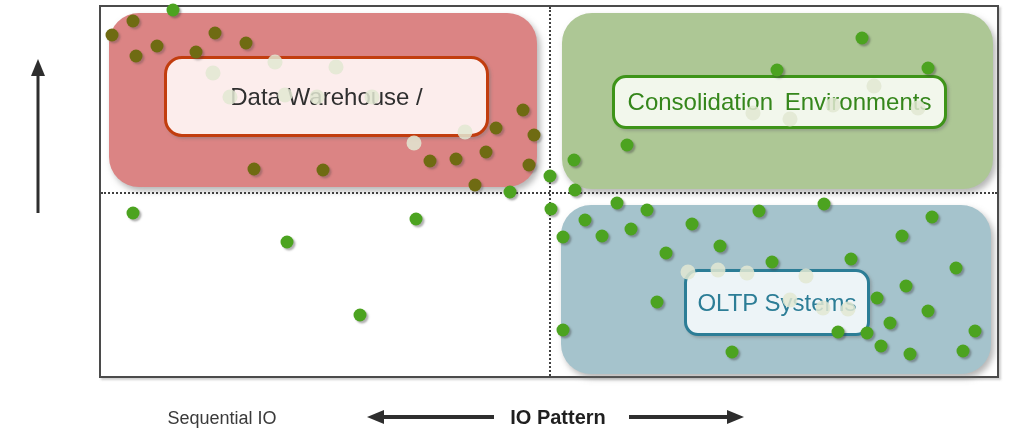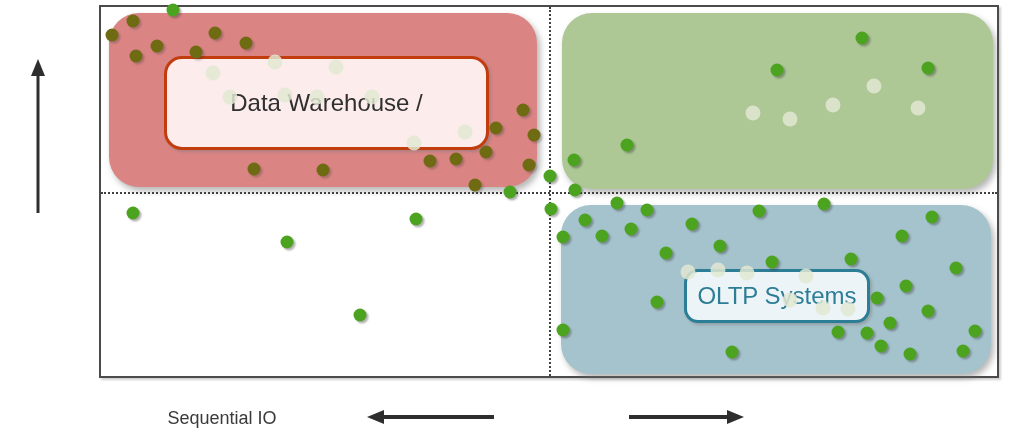--- a/index.html
+++ b/index.html
@@ -16,23 +16,23 @@
   .hline { position:absolute; left:0; top:185px; height:0; width:100%; border-top:2px dotted #3f3f3f; }
   .quad { position:absolute; border-radius:30px; box-shadow:3px 4px 6px rgba(110,110,110,.5); }
   #quad-dw   { left:8px;   top:6px;   width:428px; height:174px; }
   #quad-cons { left:461px; top:6px;   width:431px; height:176px; }
   #quad-oltp { left:460px; top:198px; width:430px; height:169px; }
   .region-label {
     position:absolute; box-sizing:border-box; border:3px solid; border-radius:14px;
     display:flex; flex-direction:column; align-items:center; justify-content:center;
     text-align:center; box-shadow:2px 2px 3px rgba(120,120,120,.45); white-space:nowrap;
   }
-  #label-dw   { left:63px;  top:49px;  width:325px; height:94px; border-radius:18px; font-size:24px; line-height:30px; }
+  #label-dw   { left:63px;  top:49px;  width:325px; height:81px; border-radius:18px; font-size:24px; line-height:30px; }
   #label-cons { left:511px; top:68px;  width:335px; height:54px; font-size:24px; word-spacing:5px; }
-  #label-oltp { left:583px; top:262px; width:186px; height:54px; font-size:24px; }
+  #label-oltp { left:583px; top:262px; width:186px; height:67px; font-size:24px; }
   .dots-layer { position:absolute; left:0; top:0; width:1024px; height:445px; pointer-events:none; }
   .dot {
     position:absolute; width:13px; height:13px; border-radius:50%;
     transform:translate(-50%,-50%);
   }
   .dot.bright { background:var(--dot-bright,#4CA320); box-shadow:2px 2px 2px rgba(60,60,60,.4); }
   .dot.olive  { background:var(--dot-olive,#6F6B12);  box-shadow:2px 2px 2px rgba(60,60,60,.3); }
   .dot.pale   { background:var(--dot-pale,#E2E7D2); width:15px; height:15px; opacity:.85; }
   .axis-label { position:absolute; transform:translateX(-50%); color:#3a3a3a; font-size:18px;text-align:right; }
   .axis-label.bold { font-weight:bold; color:#1f1f1f; font-size:20px; }
@@ -51,20 +51,23 @@
   <div class="chart">
     <div class="quad" id="quad-dw" style="background: rgb(219, 132, 132);"></div>
     <div class="quad" id="quad-cons" style="background: rgb(173, 199, 149);"></div>
     <div class="quad" id="quad-oltp" style="background: rgb(165, 195, 204);"></div>
 
     <div class="vline"></div>
     <div class="hline"></div>
 
     <div class="region-label" id="label-dw" style="background: rgb(252, 237, 236); border-color: rgb(194, 61, 14); color: rgb(47, 47, 47);">
       <div>Data Warehouse /</div>
+    </div>
+    <div class="region-label" id="label-cons" style="background: rgb(242, 247, 236); border-color: rgb(62, 148, 25); color: rgb(53, 134, 27);">
+      <div>Consolidation Environments</div>
     </div>
     <div class="region-label" id="label-oltp" style="background: rgb(237, 244, 247); border-color: rgb(44, 125, 150); color: rgb(44, 125, 150);">
       <div>OLTP Systems</div>
     </div>
   </div>
 
   <div class="dots-layer" id="dots-layer">
       <div class="dot olive" style="left: 112px; top: 35px;"></div>
       <div class="dot olive" style="left: 133px; top: 21px;"></div>
       <div class="dot olive" style="left: 157px; top: 46px;"></div>
@@ -148,19 +151,20 @@
       <div class="dot pale" style="left: 848px; top: 309px;"></div>
     </div>
 
   <span class="axis-label" style="left:222px; top:408px;">Sequential IO</span>
 
   <svg class="arrow-svg" style="left:366px; top:409px;" width="130" height="16">
     <line x1="128" y1="8" x2="14" y2="8" stroke="#2e2e2e" stroke-width="4"></line>
     <polygon points="1,8 18,1 18,15" fill="#2e2e2e"></polygon>
   </svg>
 
+  <span class="axis-label bold" style="left:558px; top:406px;">IO Pattern</span>
 
   <svg class="arrow-svg" style="left:627px; top:409px;" width="118" height="16">
     <line x1="2" y1="8" x2="104" y2="8" stroke="#2e2e2e" stroke-width="4"></line>
     <polygon points="117,8 100,1 100,15" fill="#2e2e2e"></polygon>
   </svg>
 
 </div>
 
 </body></html>

